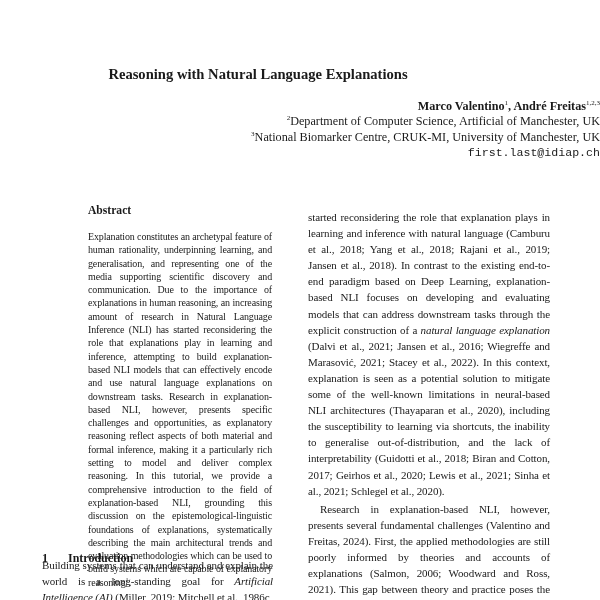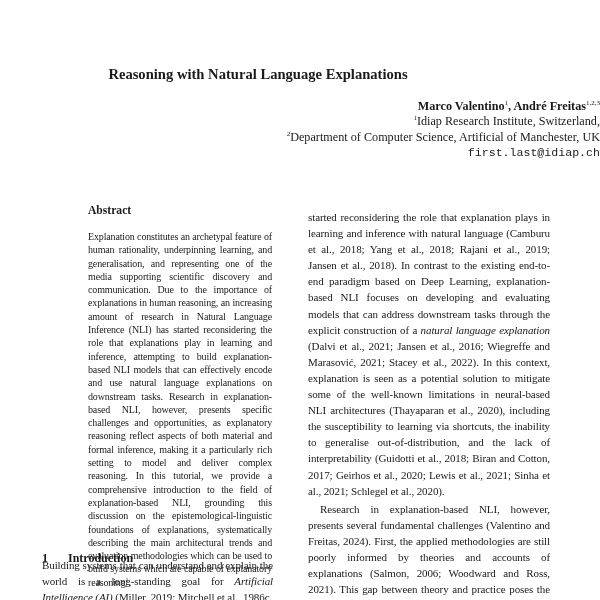--- a/index.html
+++ b/index.html
@@ -27,22 +27,22 @@
   </style>
 </head>
 <body>
 
 <div class="title">Reasoning with Natural Language Explanations</div>
 
 <div class="authors">
   <div class="names">
     <span>Marco Valentino</span><sup>1</sup><span>, </span><span>André Freitas</span><sup>1,2,3</sup>
   </div>
-  <div><sup>1</sup><span>Idiap Research Institute, Switzerland,</span></div>
   <div><sup>2</sup><span>Department of Computer Science, Artificial of Manchester, UK</span></div>
+  <div><sup>3</sup><span>National Biomarker Centre, CRUK-MI, University of Manchester, UK</span></div>
   <div class="email">first.last@idiap.ch</div>
 </div>
 
 <div class="abs-head">Abstract</div>
 <div class="col abstract">
   <p><span>Explanation constitutes an archetypal feature of human rationality, underpinning learning, and generalisation, and representing one of the media supporting scientific discovery and communication. Due to the importance of explanations in human reasoning, an increasing amount of research in Natural Language Inference (NLI) has started reconsidering the role that explanations play in learning and inference, attempting to build explanation-based NLI models that can effectively encode and use natural language explanations on downstream tasks. Research in explanation-based NLI, however, presents specific challenges and opportunities, as explanatory reasoning reflect aspects of both material and formal inference, making it a particularly rich setting to model and deliver complex reasoning. In this tutorial, we provide a comprehensive introduction to the field of explanation-based NLI, grounding this discussion on the epistemological-linguistic foundations of explanations, systematically describing the main architectural trends and evaluation methodologies which can be used to build systems which are capable of explanatory reasoning</span><sup>1</sup><span>.</span></p>
 </div>
 
 <div class="sec-head">
   <span class="num">1</span><span>Introduction</span>

